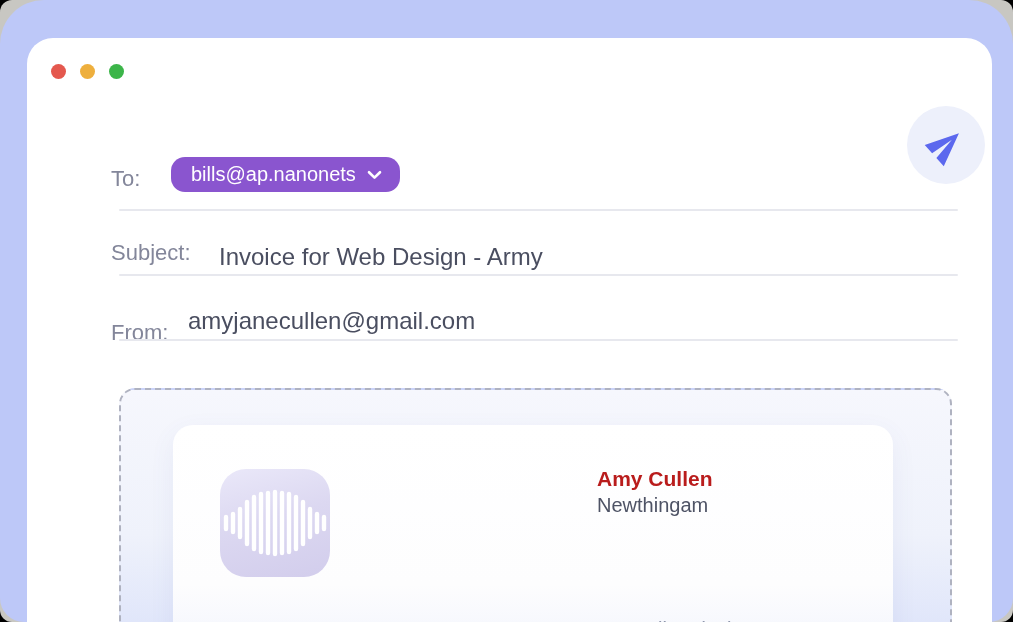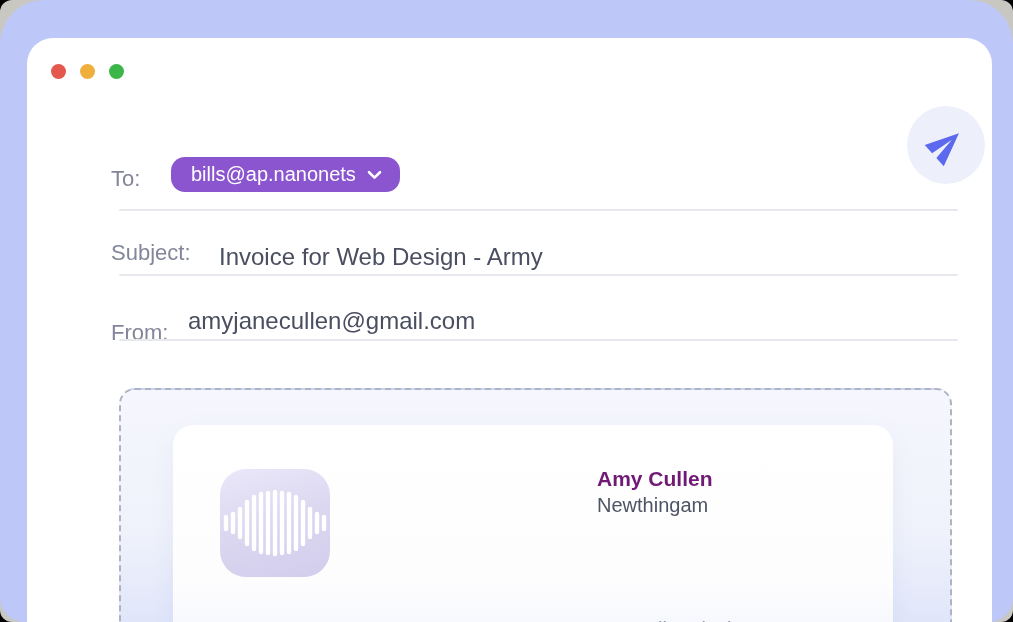--- a/index.html
+++ b/index.html
@@ -63,21 +63,21 @@
     box-shadow:0 8px 26px rgba(90,100,170,0.07);
   }
   .logo-tile{
     position:absolute;left:193px;top:431px;width:110px;height:108px;border-radius:26px;
     background:linear-gradient(165deg,#eae8f9 0%,#dcd8f1 45%,#d2cdec 100%);
     display:flex;align-items:center;justify-content:center;
   }
   .recipient{
     position:absolute;left:570px;top:428px;line-height:26px;font-size:20px;color:#4e5365;
   }
-  .recipient .name{font-weight:bold;font-size:21px;color:#701a75;}
+  .recipient .name{font-weight:bold;font-size:21px;color:#b91c1c;}
   .amount-line{position:absolute;left:193px;top:580px;font-size:21px;font-weight:600;color:#3d4152;}
   .website-line{position:absolute;left:570px;top:580px;font-size:20px;color:#8e96ab;}
 </style>
 </head>
 <body>
 
 <div class="grey-mat"></div>
 <div class="lavender-bg"></div>
 
 <div class="window">

